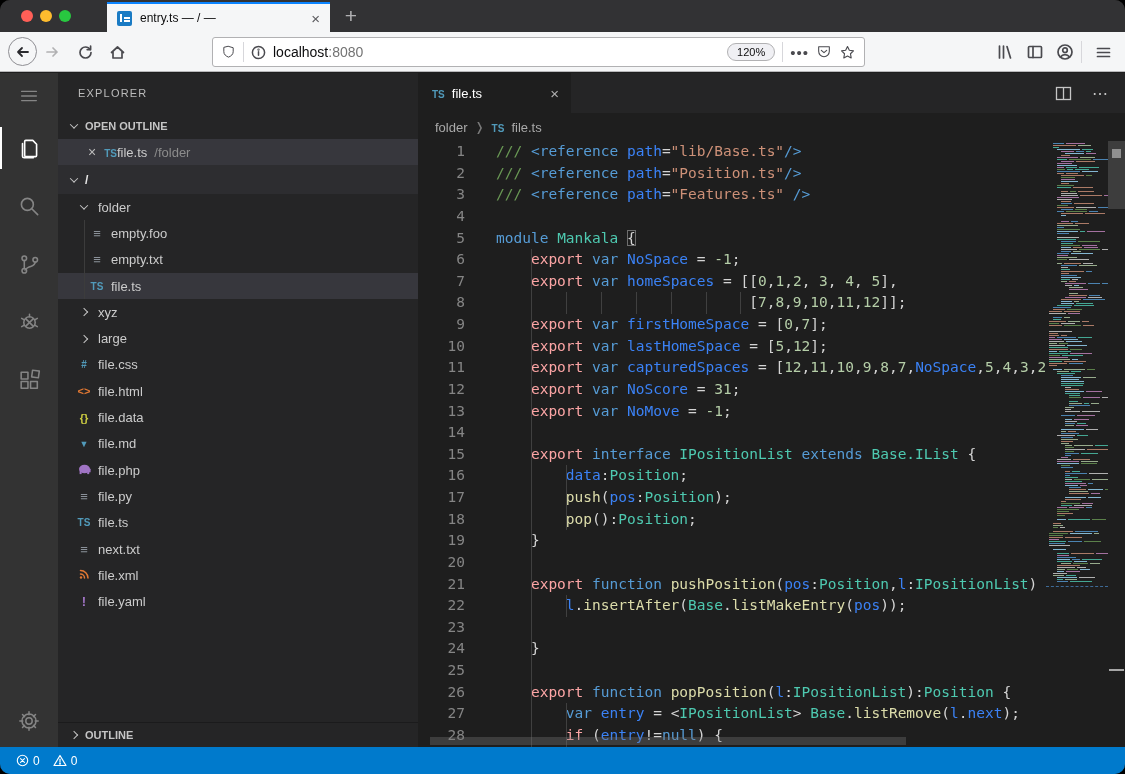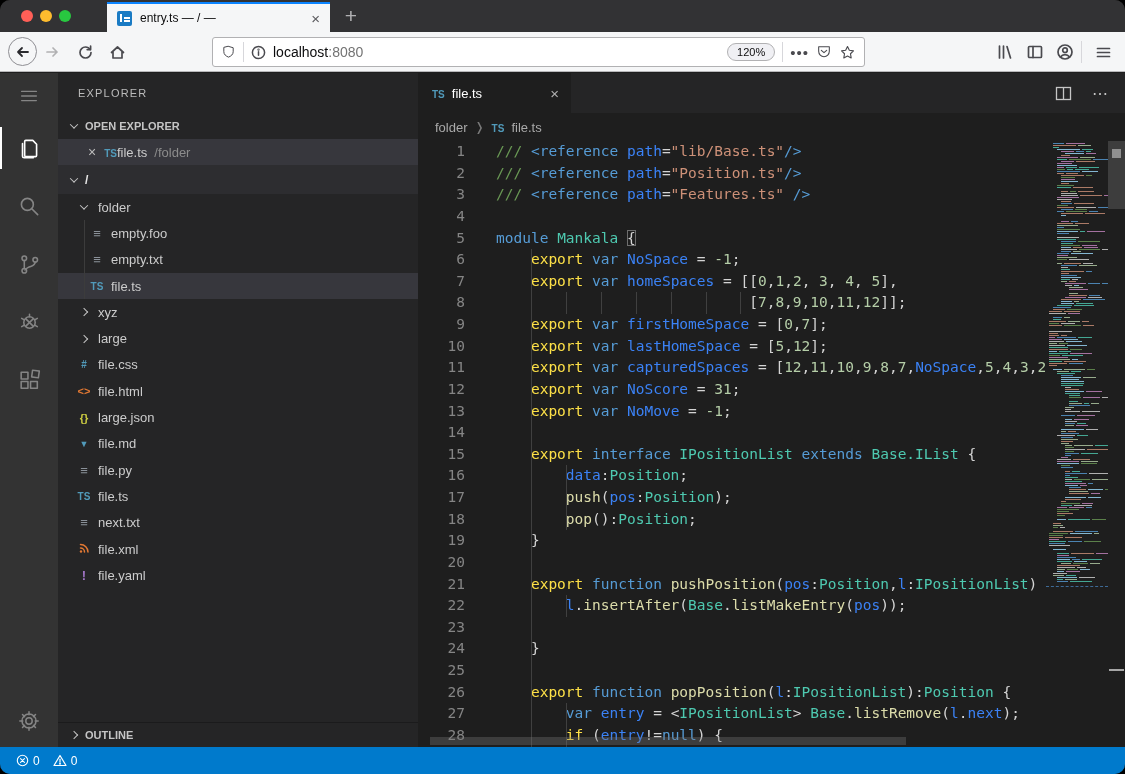--- a/index.html
+++ b/index.html
@@ -89,21 +89,21 @@
   .strip-actions svg{stroke:#c5c5c5;fill:none;stroke-width:1.3}
   .ellipsis{font-size:16px;letter-spacing:1px}
   .breadcrumbs{height:28px;display:flex;align-items:center;padding-left:17px;font-size:13px;color:#a9a9a9;gap:7px;flex:none}
   .bc-sep{color:#7a7a7a;font-size:12px}
 
   .codewrap{flex:1;position:relative;overflow:hidden;font-family:"DejaVu Sans Mono",monospace;font-size:14.5px}
   .code-lines{position:absolute;top:0;left:0;right:80px;overflow:hidden}
   .cl{height:21.64px;line-height:21.64px;display:flex;white-space:pre}
   .ln{width:47px;text-align:right;color:#858585;flex:none}
   .lc{position:relative;padding-left:31px;color:#d4d4d4;flex:1;min-width:0;overflow:hidden}
-  .tok-kw{color:#569cd6}.tok-ctl{color:#fde047}.tok-typ{color:#4ec9b0}.tok-var{color:#3b82f6}
+  .tok-kw{color:#569cd6}.tok-ctl{color:#fca5a5}.tok-typ{color:#4ec9b0}.tok-var{color:#3b82f6}
   .tok-fn{color:#dcdcaa}.tok-num{color:#b5cea8}.tok-str{color:#ce9178}.tok-cmt{color:#6a9955}
   .tok-brk{color:#d4d4d4;outline:1px solid #6e6e6e;outline-offset:-1px}
   .guide{position:absolute;top:0;bottom:0;width:1px;background:#404040}
 
   .minimap{position:absolute;top:0;right:17px;width:62px;height:446px;overflow:hidden;
     border-bottom:1px dashed #3e6a96;padding-top:2px}
   .mm-row{height:1px;margin-bottom:1px;display:flex;gap:2px}
   .mm-seg{height:1px;flex:none;opacity:.8}
   .vscroll{position:absolute;top:0;right:0;bottom:0;width:17px}
   .vthumb{position:absolute;top:0;right:0;width:17px;height:68px;background:rgba(121,121,121,.35)}
@@ -263,21 +263,21 @@
               <circle cx="12" cy="12" r="7"></circle>
               <path d="M12 2.8v3M12 18.2v3M2.8 12h3M18.2 12h3M5.5 5.5l2.1 2.1M16.4 16.4l2.1 2.1M18.5 5.5l-2.1 2.1M7.6 16.4l-2.1 2.1"></path>
             </svg>
         </div>
       </div>
 
       <div class="sidebar">
         <div class="sb-title">EXPLORER</div>
         <div class="sec-hdr">
           <span class="chev down"></span>
-          <span>OPEN EXPLORER</span>
+          <span>OPEN OUTLINE</span>
         </div>
         <div class="oe-row">
           <span class="oe-close">×</span>
           <span class="slot" id="oe-icon"><span class="fi fi-ts">TS</span></span>
           <span>file.ts</span>
           <span class="oe-detail">/folder</span>
         </div>
         <div class="root-hdr">
           <span class="chev down"></span>
           <span>/</span>
@@ -328,27 +328,38 @@
             <div class="row" style="padding-left: 18px;">
               <span class="slot">
                 <span class="fi fi-html">&lt;&gt;</span>
               </span>
               <span>file.html</span>
             </div>
             <div class="row" style="padding-left: 18px;">
               <span class="slot">
                 <span class="fi fi-json">{}</span>
               </span>
-              <span>large.json</span>
+              <span>file.data</span>
             </div>
             <div class="row" style="padding-left: 18px;">
               <span class="slot">
                 <span class="fi fi-md">▼</span>
               </span>
               <span>file.md</span>
+            </div>
+            <div class="row" style="padding-left: 18px;">
+              <span class="slot">
+                <span class="fi fi-php"><svg width="13" height="11" viewBox="0 0 13 11">
+                    <ellipse cx="6.5" cy="5" rx="5.5" ry="4.3" fill="#a074c4"></ellipse>
+                    <rect x="1.6" y="6.5" width="2" height="3.6" fill="#a074c4"></rect>
+                    <rect x="9.2" y="6.5" width="2" height="3.6" fill="#a074c4"></rect>
+                    <rect x="11" y="4.5" width="1.6" height="4" rx="0.8" fill="#a074c4"></rect>
+                  </svg></span>
+              </span>
+              <span>file.php</span>
             </div>
             <div class="row" style="padding-left: 18px;">
               <span class="slot">
                 <span class="fi fi-def">≡</span>
               </span>
               <span>file.py</span>
             </div>
             <div class="row" style="padding-left: 18px;">
               <span class="slot">
                 <span class="fi fi-ts">TS</span>

